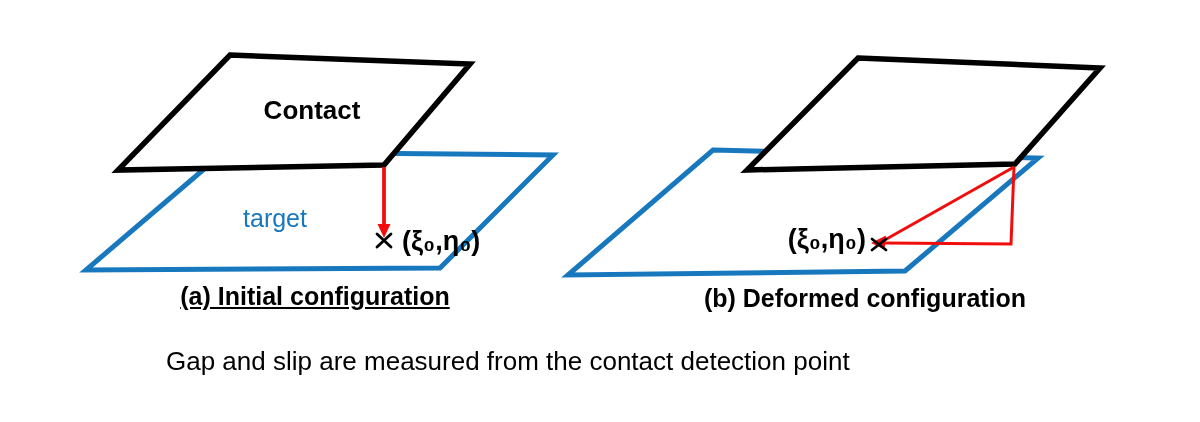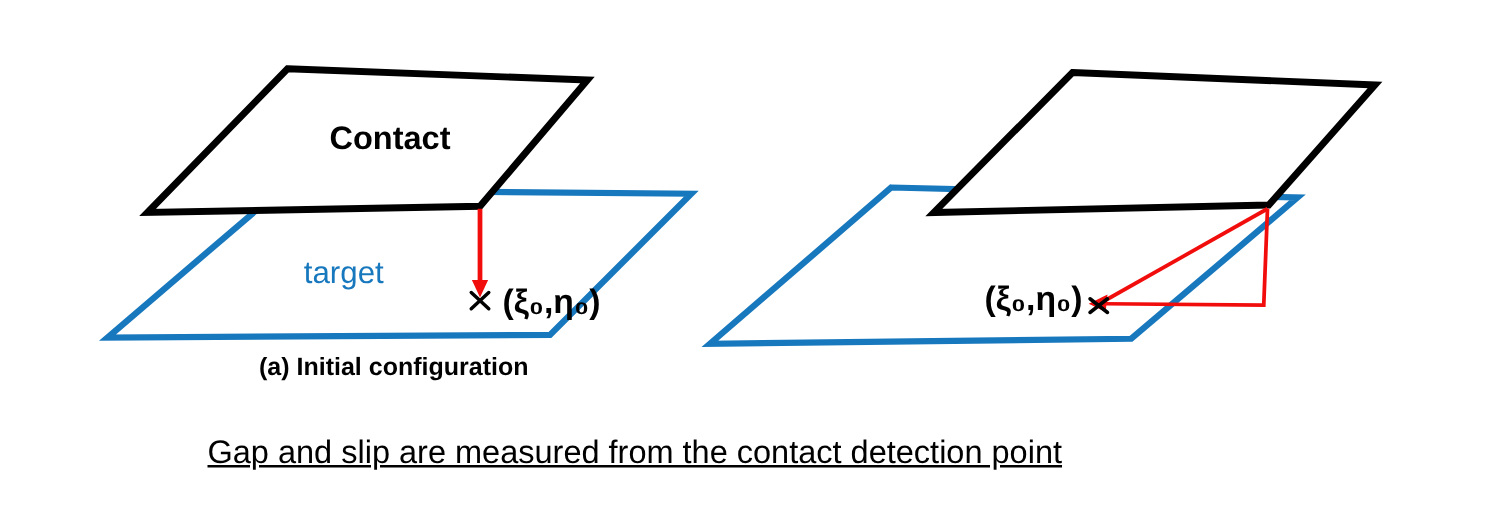--- a/index.html
+++ b/index.html
@@ -70,30 +70,30 @@
     font-size: 27px; font-weight: bold;
   }
   .label-point-b {
     right: 334px; top: 225px;
     font-size: 27px; font-weight: bold;
     text-align: right;
   }
   .caption-a {
     left: 315px; top: 283px;
     transform: translateX(-50%);
-    font-size: 20px; font-weight: bold;
+    font-size: 25px; font-weight: bold; text-decoration: underline;
   }
   .caption-b {
     left: 865px; top: 285px;
     transform: translateX(-50%);
     font-size: 25px; font-weight: bold;
   }
   .footnote {
     left: 166px; top: 347px;
-    font-size: 26px; font-weight: normal; text-decoration: underline;
+    font-size: 26px; font-weight: normal;
   }
 </style>
 </head>
 <body>
 
 <div class="canvas">
 
   <svg width="1200" height="422" viewBox="0 0 1200 422">
 
     <polygon class="target-quad" points="224,152 553,155 440,268 86,270"></polygon>
@@ -113,15 +113,16 @@
   <div class="label label-contact">Contact</div>
 
   <div class="label label-target">target</div>
 
   <div class="label label-point-a">(ξ₀,η₀)</div>
 
   <div class="label label-point-b">(ξ₀,η₀)</div>
 
   <div class="caption caption-a">(a) Initial configuration</div>
 
+  <div class="caption caption-b">(b) Deformed configuration</div>
 
   <div class="footnote">Gap and slip are measured from the contact detection point</div>
 </div>
 
 </body></html>

